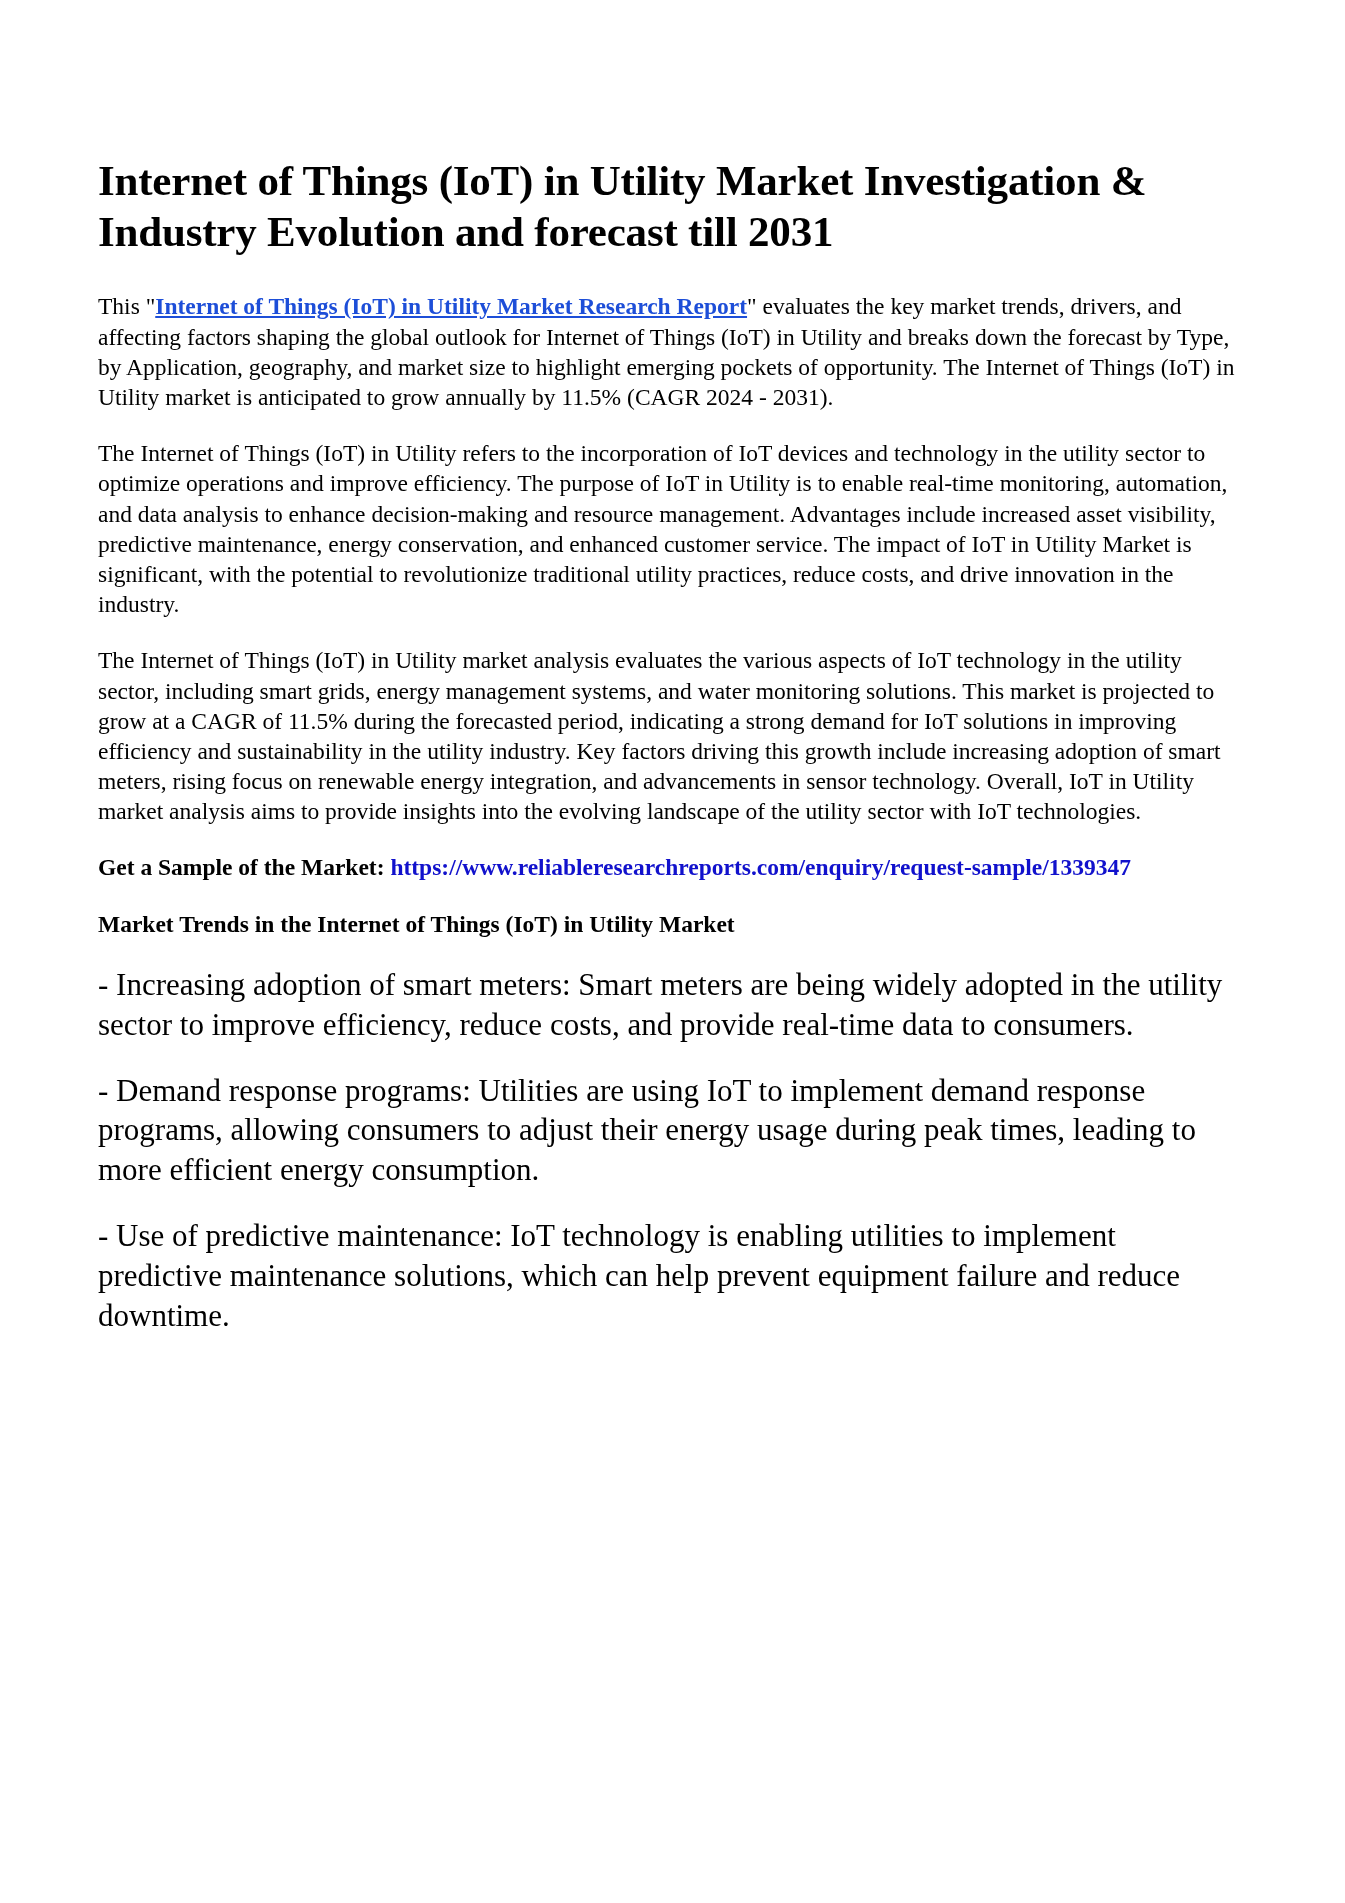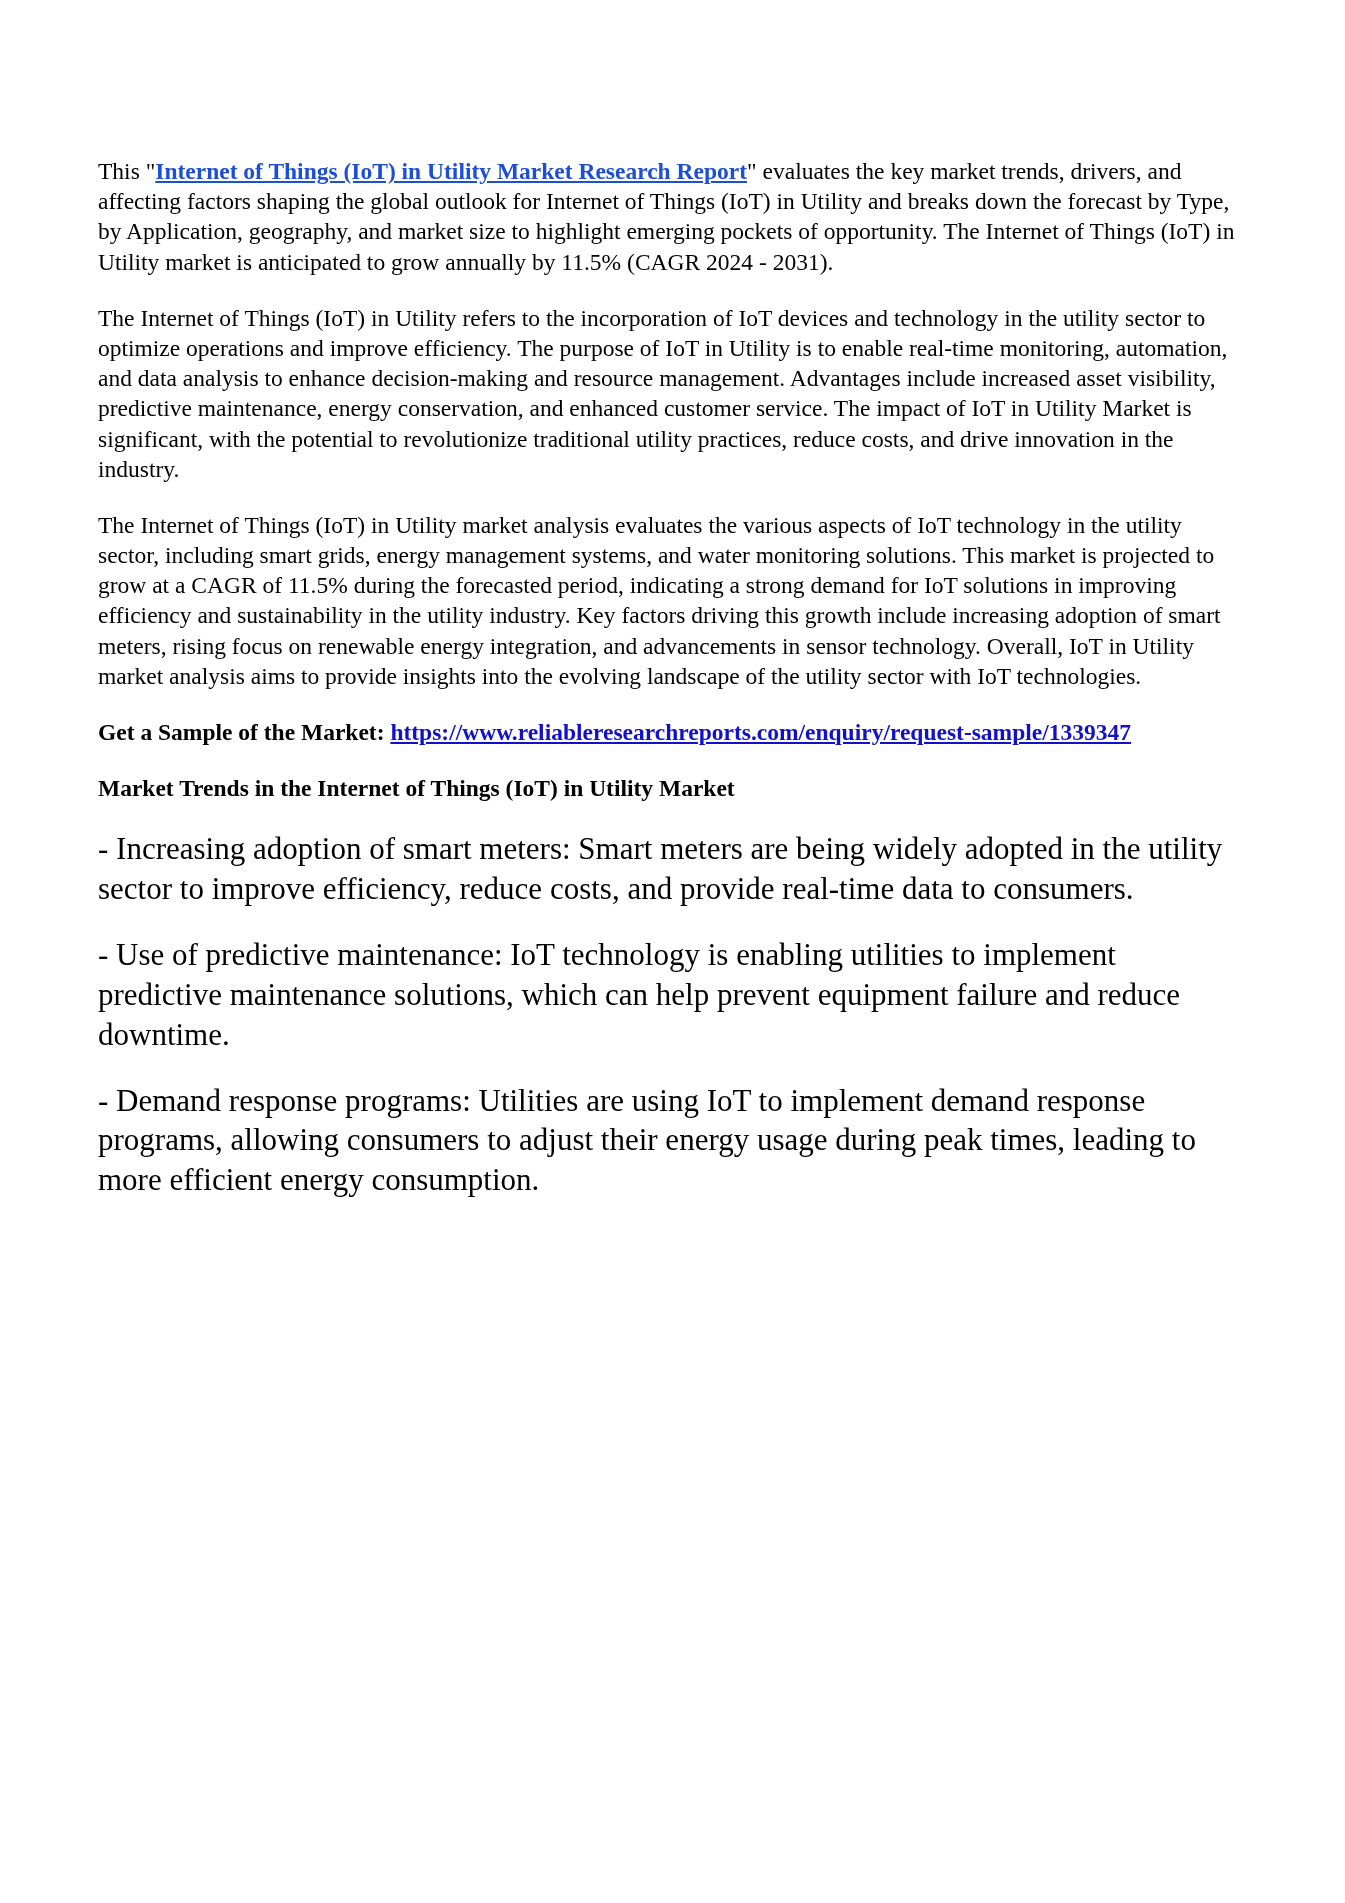--- a/index.html
+++ b/index.html
@@ -49,48 +49,48 @@
   }
   .link {
     color: #1d4ed8;
     font-weight: bold;
     text-decoration: underline;
     cursor: pointer;
   }
   .link-plain {
     color: #1111cc;
     font-weight: bold;
-    text-decoration: underline;
     cursor: pointer;
     word-break: break-word;
   }
   .bold-label {
     font-weight: bold;
   }
   .bullet-para {
     font-size: 31px;
     line-height: 1.285;
     margin: 0 0 26px 0;
     max-width: 1150px;
   }
 </style>
 </head>
 <body>
 
 <div class="page">
 
+  <h1 class="doc-title">Internet of Things (IoT) in Utility Market Investigation &amp; Industry Evolution and forecast till 2031</h1>
 
   <p class="body-para"><span>This "</span><a class="link">Internet of Things (IoT) in Utility Market Research Report</a><span>" evaluates the key market trends, drivers, and affecting factors shaping the global outlook for Internet of Things (IoT) in Utility and breaks down the forecast by Type, by Application, geography, and market size to highlight emerging pockets of opportunity. The Internet of Things (IoT) in Utility market is anticipated to grow annually by 11.5% (CAGR 2024 - 2031).</span></p>
 
 
   <p class="body-para">The Internet of Things (IoT) in Utility refers to the incorporation of IoT devices and technology in the utility sector to optimize operations and improve efficiency. The purpose of IoT in Utility is to enable real-time monitoring, automation, and data analysis to enhance decision-making and resource management. Advantages include increased asset visibility, predictive maintenance, energy conservation, and enhanced customer service. The impact of IoT in Utility Market is significant, with the potential to revolutionize traditional utility practices, reduce costs, and drive innovation in the industry.</p>
 
   <p class="body-para">The Internet of Things (IoT) in Utility market analysis evaluates the various aspects of IoT technology in the utility sector, including smart grids, energy management systems, and water monitoring solutions. This market is projected to grow at a CAGR of 11.5% during the forecasted period, indicating a strong demand for IoT solutions in improving efficiency and sustainability in the utility industry. Key factors driving this growth include increasing adoption of smart meters, rising focus on renewable energy integration, and advancements in sensor technology. Overall, IoT in Utility market analysis aims to provide insights into the evolving landscape of the utility sector with IoT technologies.</p>
 
   <p class="body-para"><span class="bold-label">Get a Sample of the Market: </span><a class="link-plain">https://www.reliableresearchreports.com/enquiry/request-sample/1339347</a></p>
 
   <h2 class="section-heading">Market Trends in the Internet of Things (IoT) in Utility Market</h2>
 
   <p class="bullet-para">- Increasing adoption of smart meters: Smart meters are being widely adopted in the utility sector to improve efficiency, reduce costs, and provide real-time data to consumers.</p>
+  <p class="bullet-para">- Demand response programs: Utilities are using IoT to implement demand response programs, allowing consumers to adjust their energy usage during peak times, leading to more efficient energy consumption.</p>
   <p class="bullet-para">- Use of predictive maintenance: IoT technology is enabling utilities to implement predictive maintenance solutions, which can help prevent equipment failure and reduce downtime.</p>
-  <p class="bullet-para">- Demand response programs: Utilities are using IoT to implement demand response programs, allowing consumers to adjust their energy usage during peak times, leading to more efficient energy consumption.</p>
 
 </div>
 
 </body></html>

